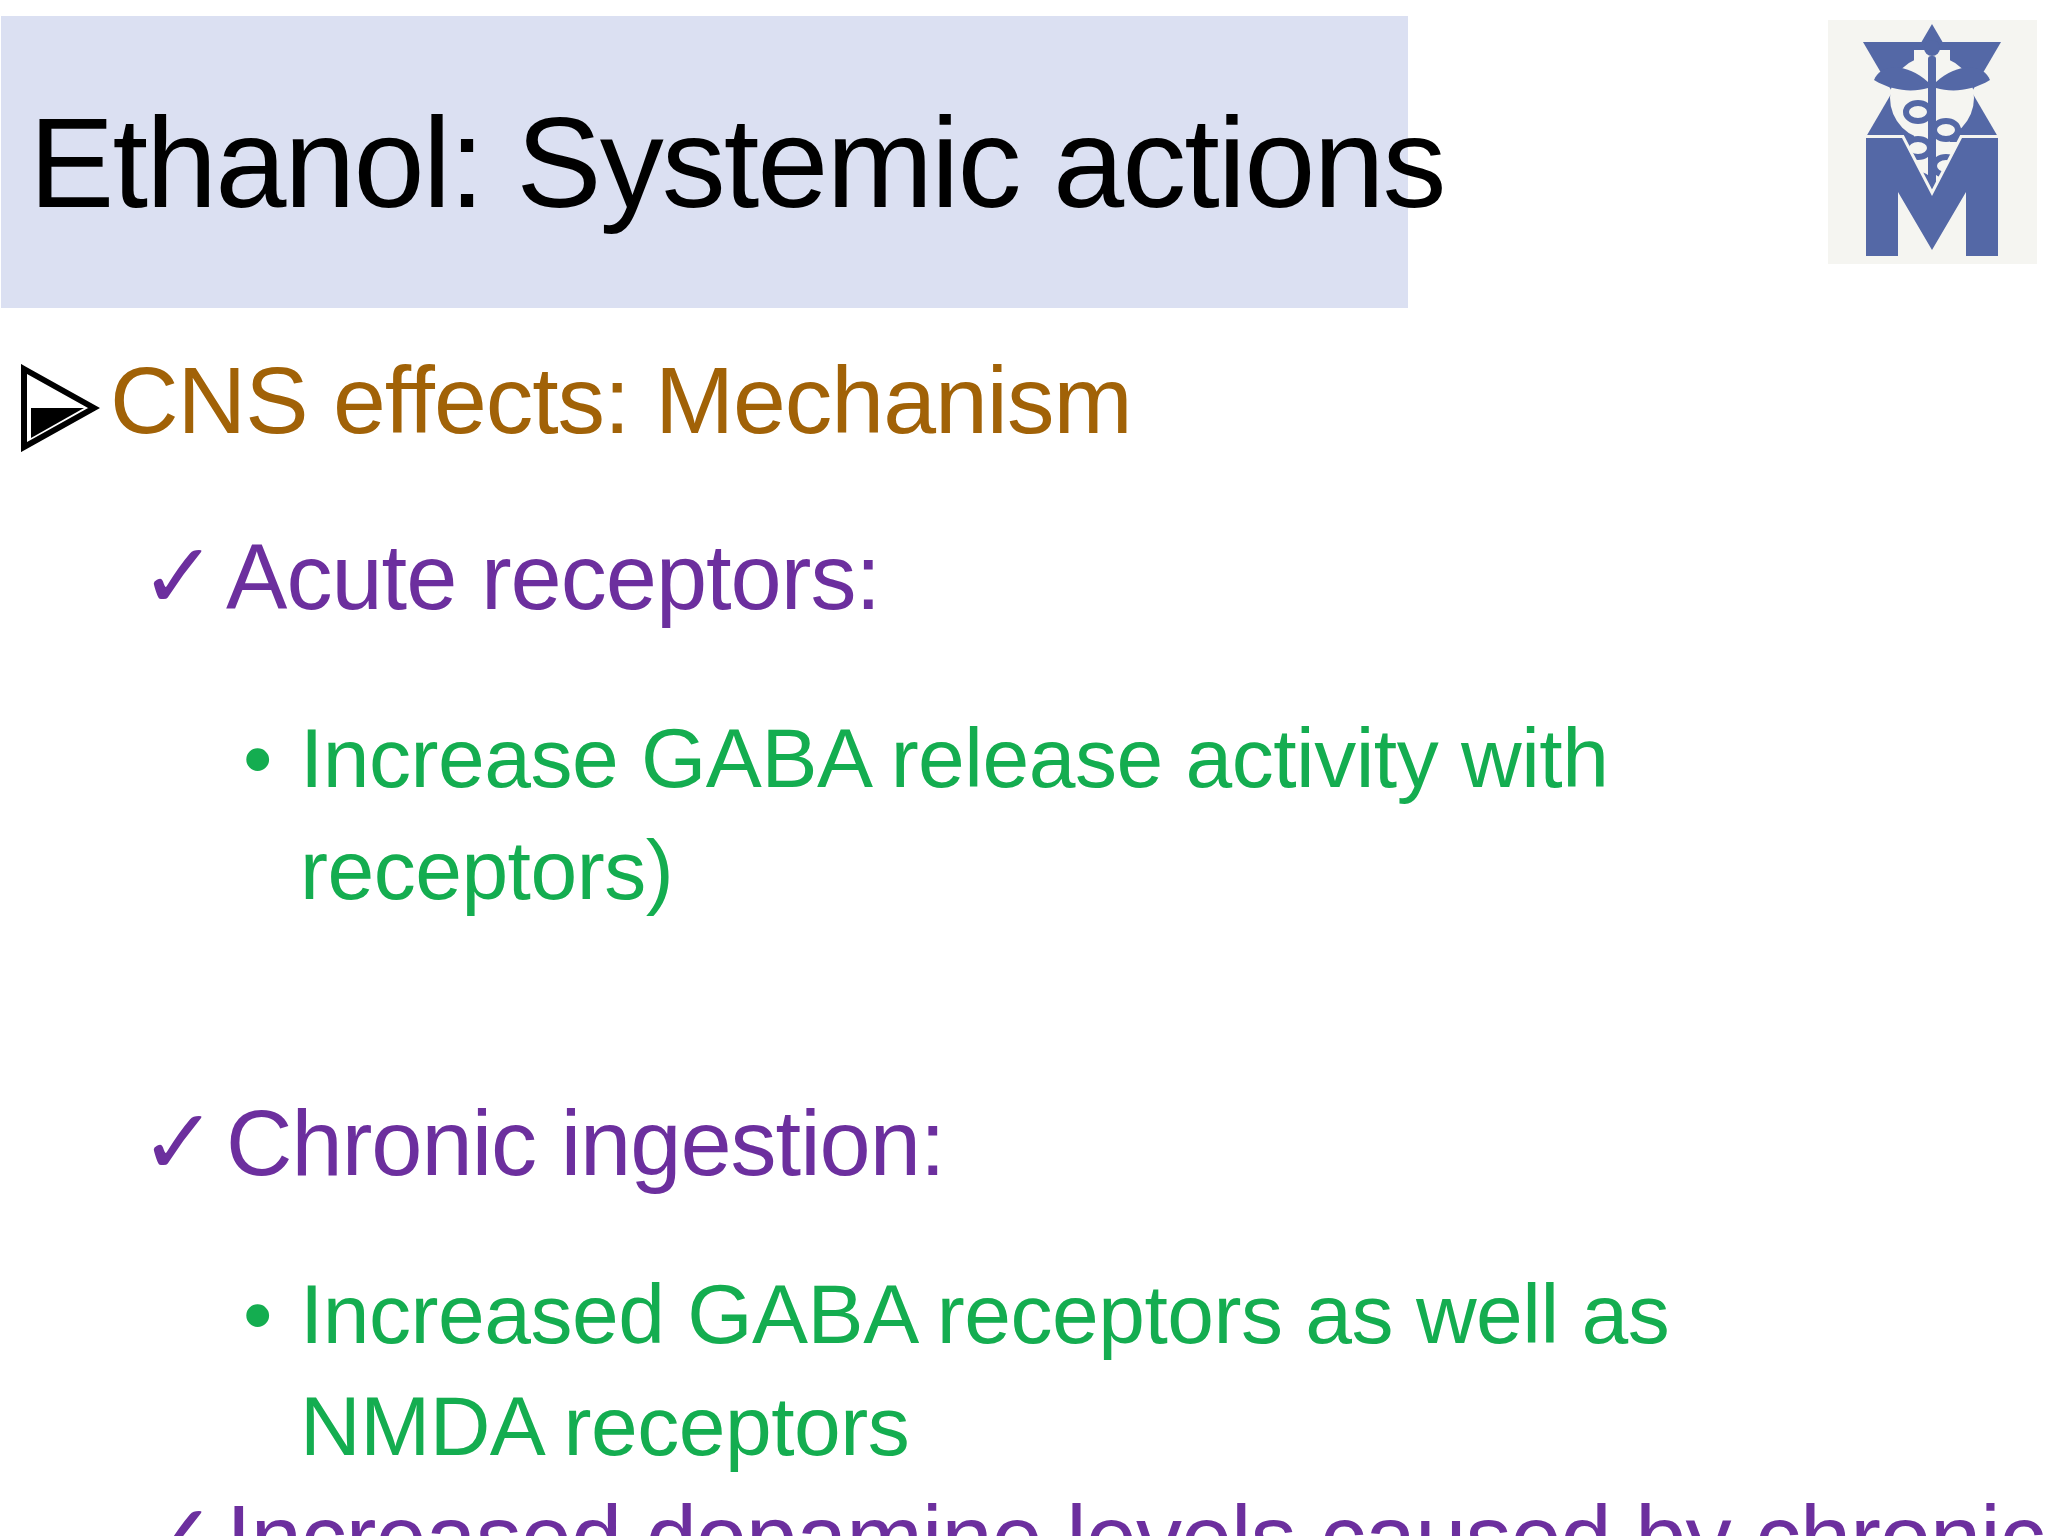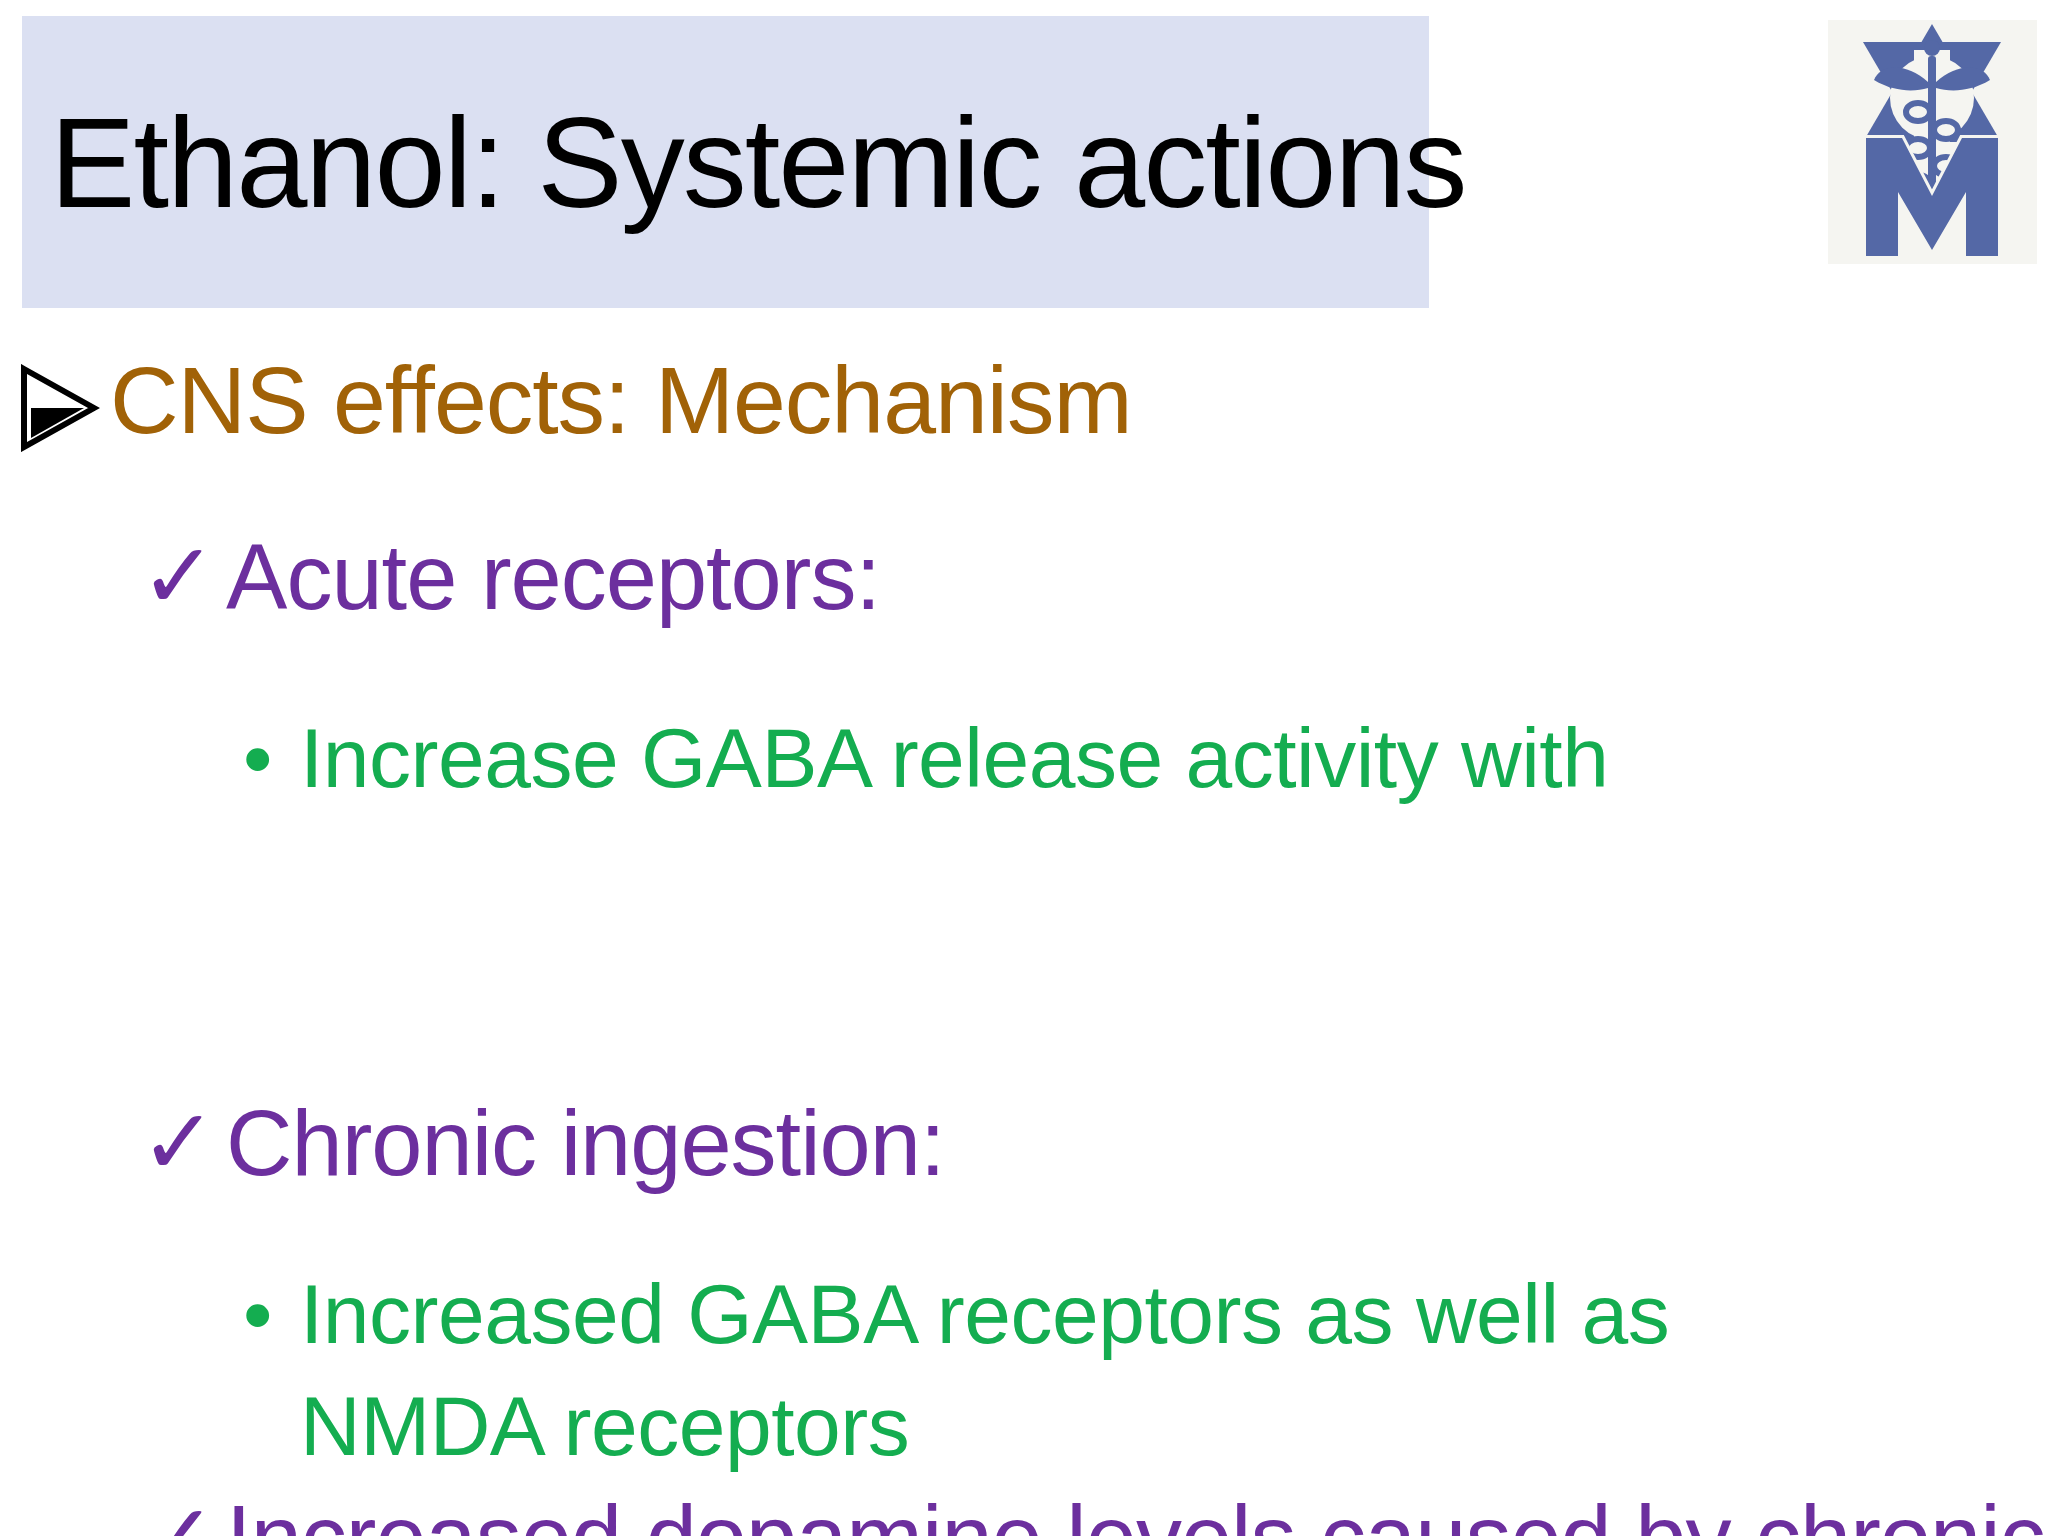--- a/index.html
+++ b/index.html
@@ -5,21 +5,21 @@
   html,body{margin:0;padding:0;background:#ffffff;}
   .slide{
     position:relative;
     width:2048px;height:1536px;
     background:#ffffff;
     overflow:hidden;
     font-family:"Liberation Sans", sans-serif;
   }
   
   .banner{
-    position:absolute;left:22px;top:16px;
+    position:absolute;left:1px;top:16px;
     width:1407px;height:292px;
     background:var(--banner-bg,#dbe0f2);
     display:flex;align-items:center;
   }
   .banner h1{
     margin:0;padding:0 0 0 28px;
     font-size:128px;font-weight:400;letter-spacing:-2px;
     color:var(--title-color,#000);
     font-stretch:condensed;
     white-space:nowrap;
@@ -108,20 +108,21 @@
 
   <div class="line check-line sec0">
     <span class="check">✓</span>
     <span>Acute receptors:</span>
   </div>
 
   <div class="bullet-block bb0">
     <span class="dot">•</span>
     <div class="lines">
       <span>Increase GABA release activity with</span>
+      <span>receptors)</span>
     </div>
   </div>
 
   <div class="line check-line sec1">
     <span class="check">✓</span>
     <span>Chronic ingestion:</span>
   </div>
 
   <div class="bullet-block bb1">
     <span class="dot">•</span>

